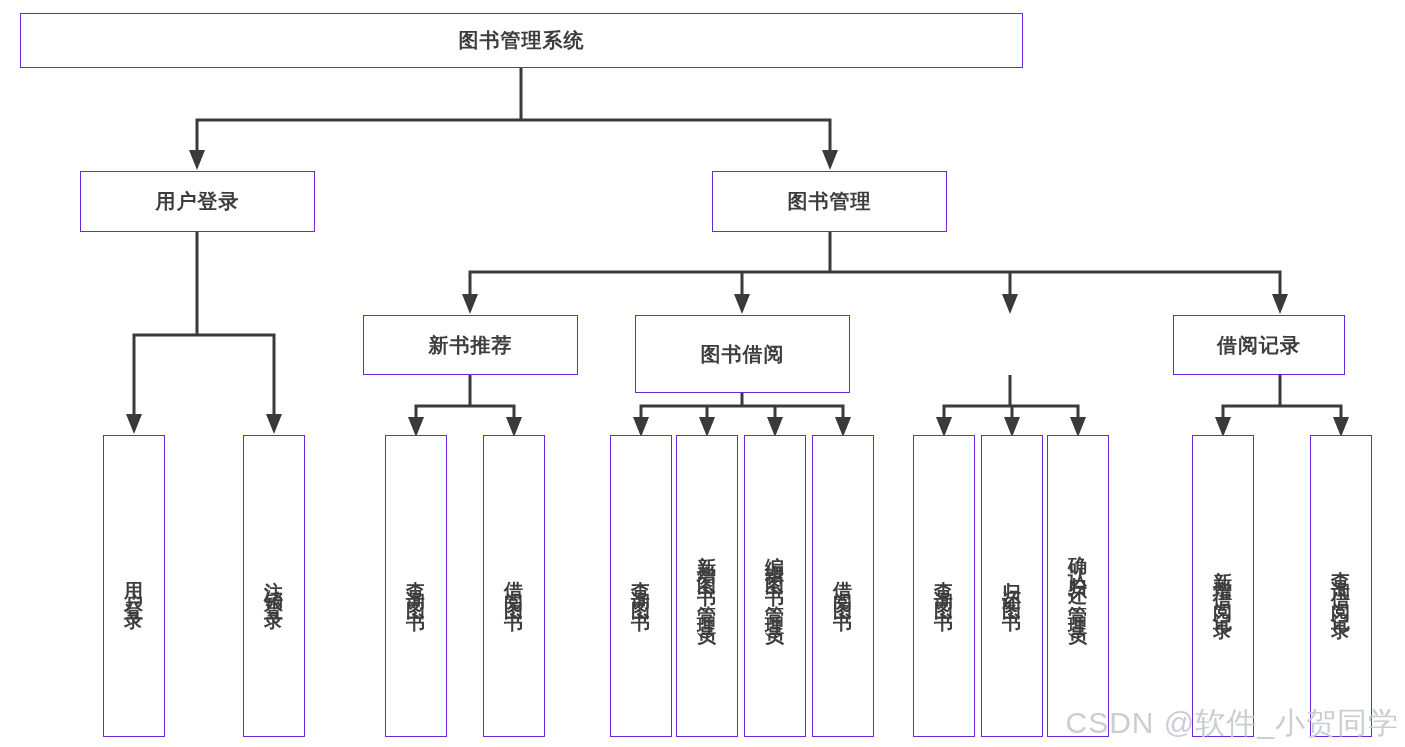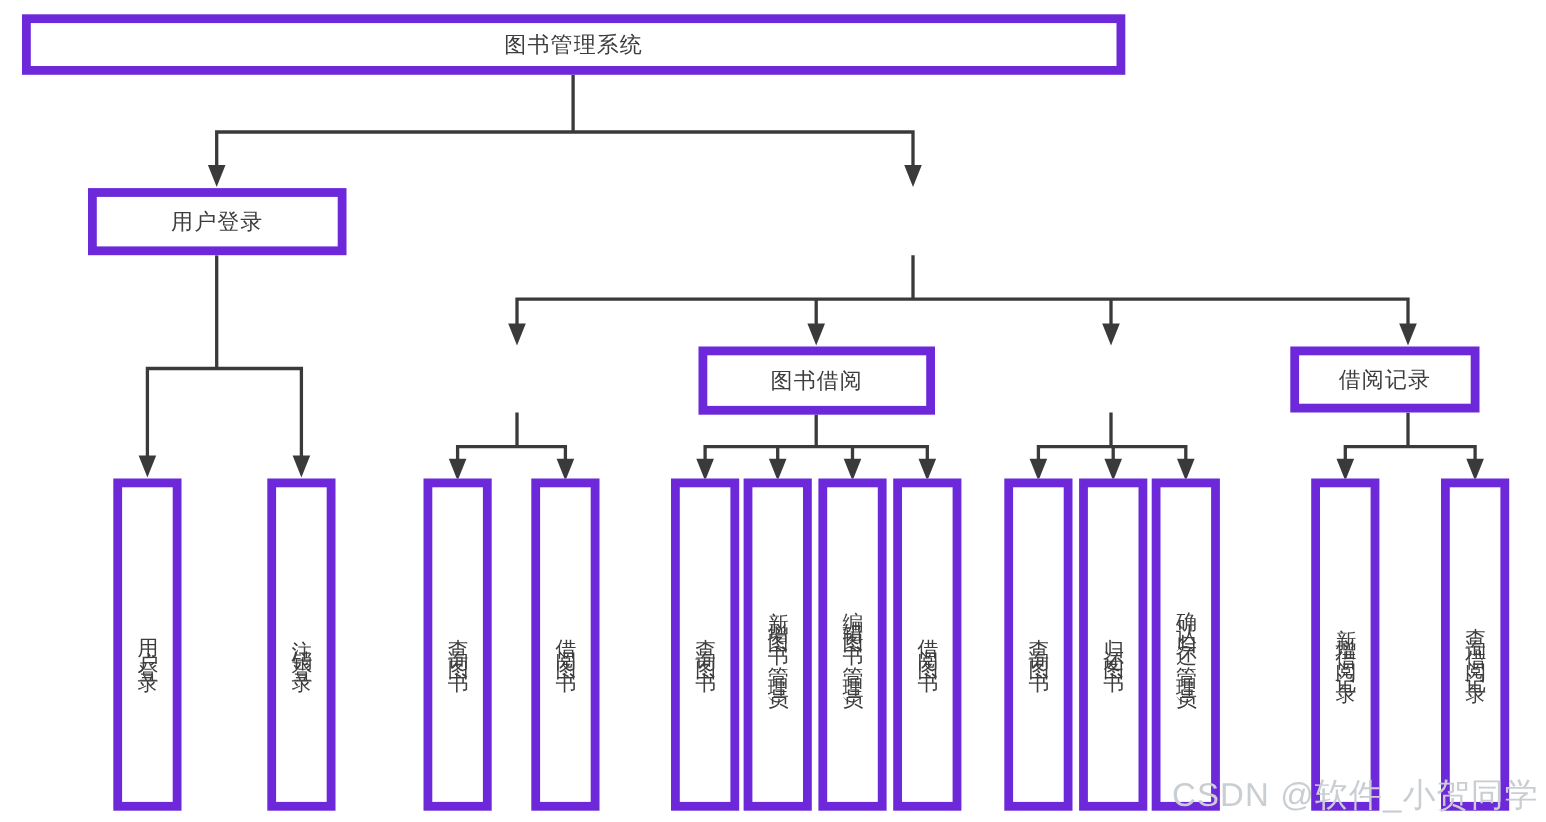--- a/index.html
+++ b/index.html
@@ -11,24 +11,25 @@
     overflow:hidden;
   }
   .connectors{
     position:absolute;left:0;top:0;width:1405px;height:747px;
     pointer-events:none;
   }
   .box{
     position:absolute;
     box-sizing:border-box;
     background:#ffffff;
-    border:8px solid #6d28d9;
+    border:1px solid #6d28d9;
     display:flex;align-items:center;justify-content:center;
     color:#3d3d3d;
     text-align:center;
+    font-weight:bold;
   }
   .hbox{font-size:20px;letter-spacing:1px;}
   .vbox{font-size:19px;}
   .vbox span{
     writing-mode:vertical-rl;
     text-orientation:mixed;
     letter-spacing:10px;
     line-height:1;
   }
   .watermark{
@@ -86,22 +87,28 @@
     </g>
   </svg>
 
   <div class="box hbox" style="left:20px;top:13px;width:1003px;height:55px">
     <span>图书管理系统</span>
   </div>
 
   <div class="box hbox" style="left:80px;top:171px;width:235px;height:61px">
     <span>用户登录</span>
   </div>
+  <div class="box hbox" style="left:712px;top:171px;width:235px;height:61px">
+    <span>图书管理</span>
+  </div>
 
-  <div class="box hbox" style="left:635px;top:315px;width:215px;height:62px">
+  <div class="box hbox" style="left:363px;top:315px;width:215px;height:60px">
+    <span>新书推荐</span>
+  </div>
+  <div class="box hbox" style="left:635px;top:315px;width:215px;height:78px">
     <span>图书借阅</span>
   </div>
   <div class="box hbox" style="left:1173px;top:315px;width:172px;height:60px">
     <span>借阅记录</span>
   </div>
 
   <div class="box vbox" style="left:103px;top:435px;width:62px;height:302px">
     <span>用户登录</span>
   </div>
   <div class="box vbox" style="left:243px;top:435px;width:62px;height:302px">

